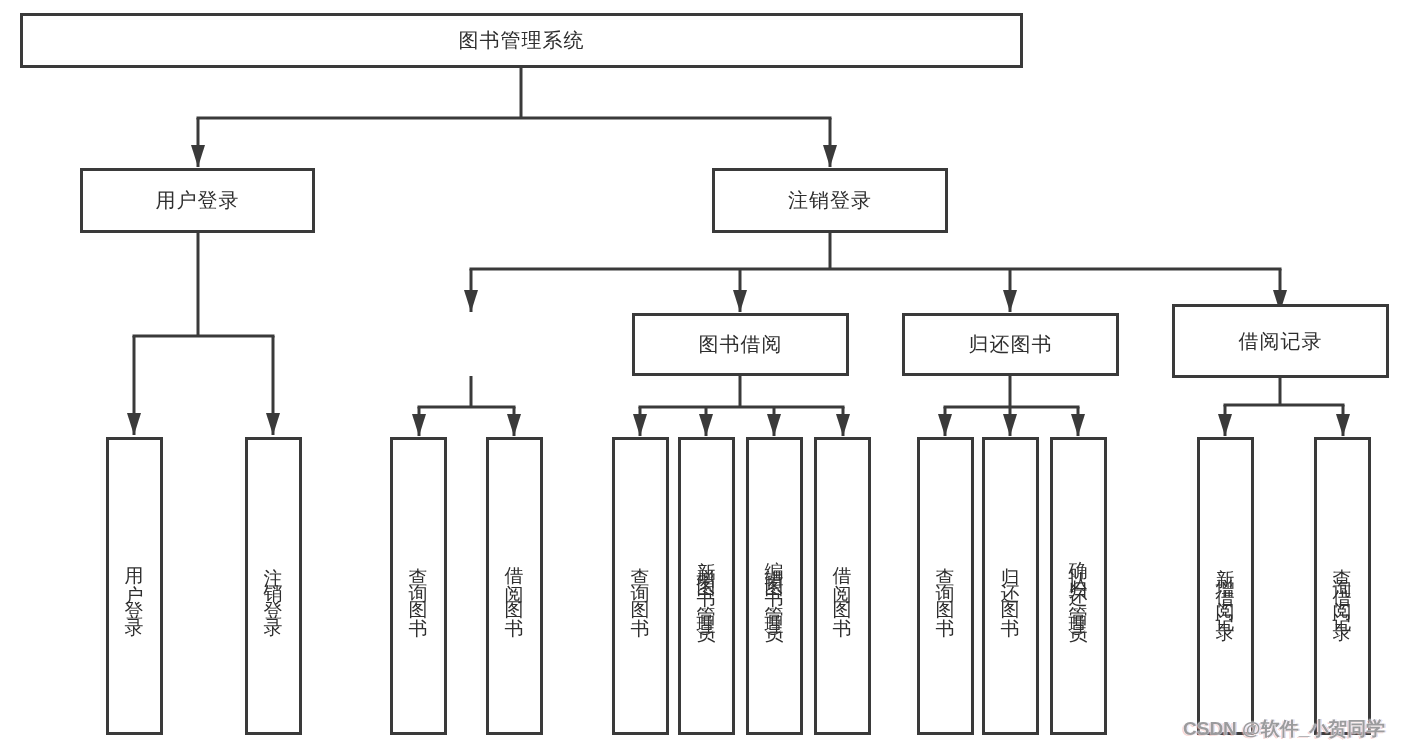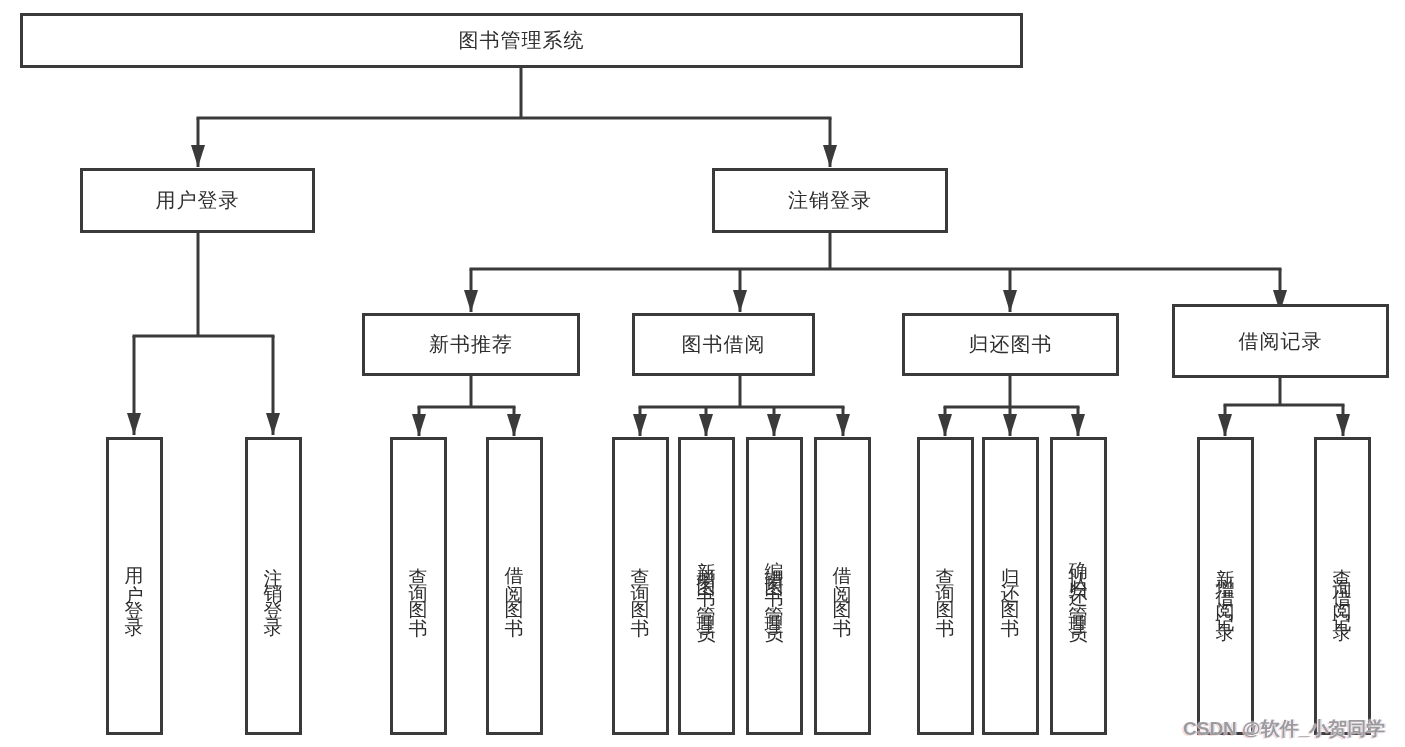--- a/index.html
+++ b/index.html
@@ -127,24 +127,21 @@
     <span class="label">图书管理系统</span>
   </div>
 
   <div class="node box-h" style="left:80px;top:168px;width:235px;height:65px">
     <span class="label">用户登录</span>
   </div>
   <div class="node box-h" style="left:712px;top:168px;width:236px;height:65px">
     <span class="label">注销登录</span>
   </div>
 
-  <div class="node box-h" style="left:362px;top:313px;width:218px;height:63px">
-    <span class="label">新书推荐</span>
-  </div>
-  <div class="node box-h" style="left:632px;top:313px;width:183px;height:63px">
+  <div class="node box-h" style="left:632px;top:313px;width:217px;height:63px">
     <span class="label">图书借阅</span>
   </div>
   <div class="node box-h" style="left:902px;top:313px;width:217px;height:63px">
     <span class="label">归还图书</span>
   </div>
   <div class="node box-h" style="left:1172px;top:304px;width:217px;height:74px">
     <span class="label">借阅记录</span>
   </div>
 
   <div class="node box-v v-short" style="left:106px">

